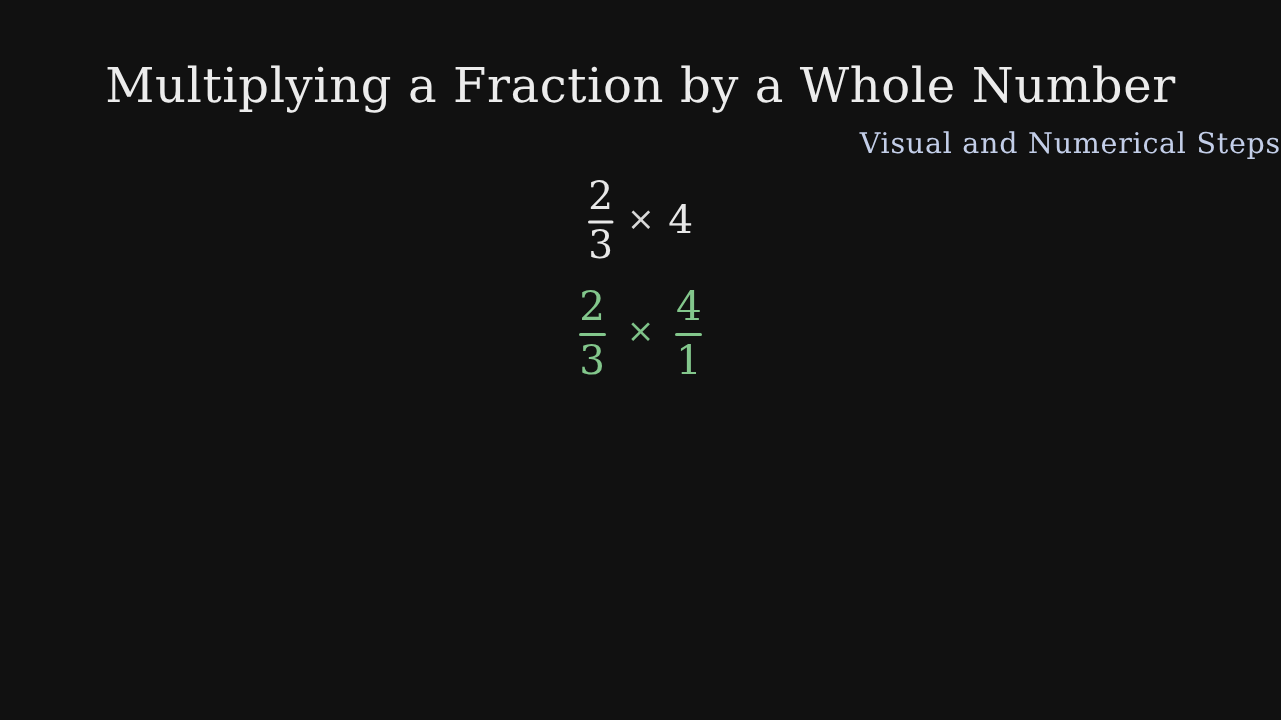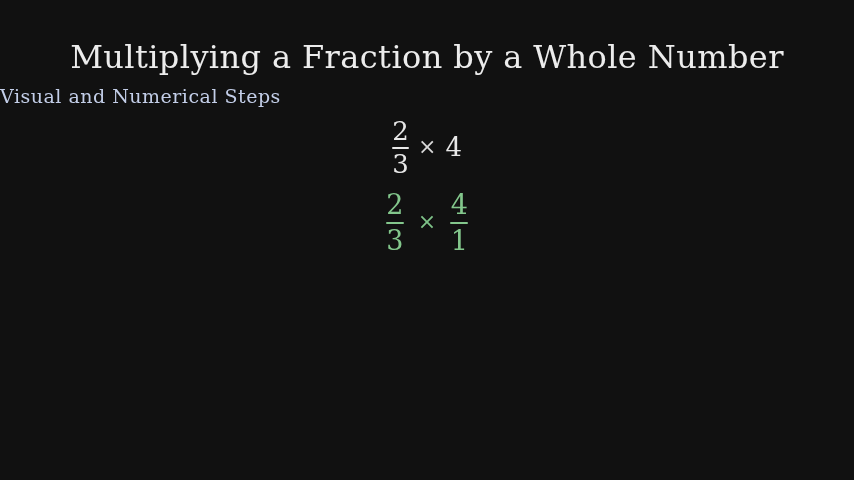--- a/index.html
+++ b/index.html
@@ -38,21 +38,21 @@
     line-height: 1.1;
     white-space: nowrap;
   }
 
   
   #subtitle {
     position: absolute;
     left: 0;
     top: 86px;
     width: 854px;
-    text-align: left;
+    text-align: right;
     font-family: "DejaVu Serif", "Liberation Serif", serif;
     font-size: 19px;
     font-weight: 400;
     letter-spacing: 0.5px;
     color: #C3CEE8;
     line-height: 1.1;
     white-space: nowrap;
   }
 
   

